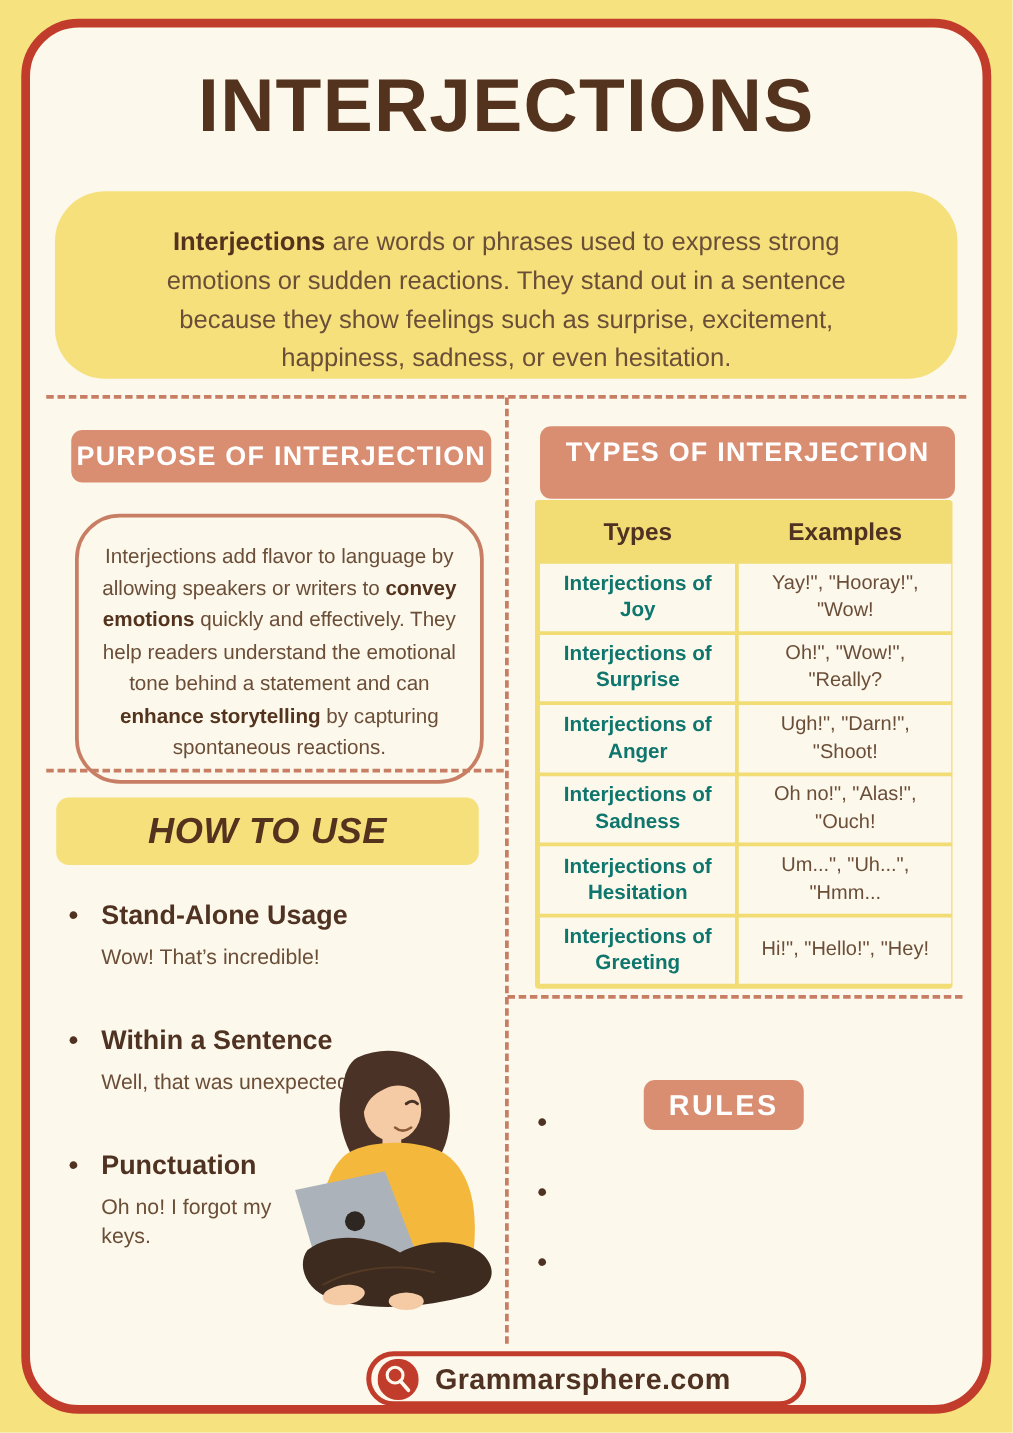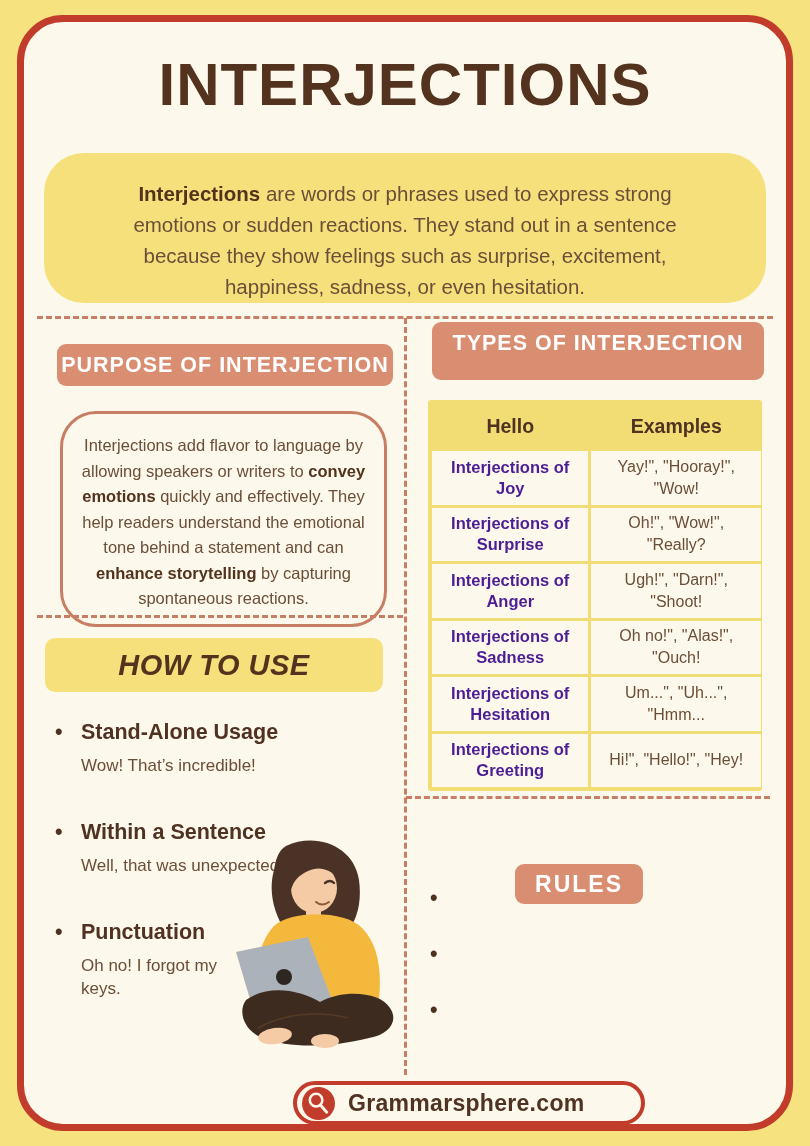--- a/index.html
+++ b/index.html
@@ -29,21 +29,21 @@
   .dash-v{position:absolute;width:0;border-left:3px dashed #C87E64;}
   #dash-top{left:37px;top:316px;width:736px;}
   #dash-left-mid{left:37px;top:615px;width:366px;}
   #dash-right-mid{left:406px;top:796px;width:364px;}
   #dash-vert{left:404px;top:318px;height:757px;}
   .badge{
     position:absolute;box-sizing:border-box;background:#D98E72;border-radius:9px;
     color:#FFFFFF;font-weight:bold;text-align:center;
   }
   #purpose-badge{left:57px;top:344px;width:336px;height:42px;line-height:42px;font-size:21.5px;letter-spacing:1px;}
-  #types-badge{left:432px;top:322px;width:332px;height:58px;line-height:42px;font-size:21.5px;letter-spacing:1px;}
+  #types-badge{left:432px;top:341px;width:332px;height:58px;line-height:42px;font-size:21.5px;letter-spacing:1px;}
   #rules-badge{left:515px;top:864px;width:128px;height:40px;line-height:40px;font-size:23px;letter-spacing:2px;}
   .purpose-text{
     position:absolute;left:60px;top:411px;width:327px;height:216px;
     box-sizing:border-box;border:3px solid #C87E64;border-radius:36px;
     padding:19px 12px 0;text-align:center;
     font-size:16.5px;line-height:25.5px;color:#6B4E38;
   }
   .howto-header{
     position:absolute;left:45px;top:638px;width:338px;height:54px;
     background:#F5E07C;border-radius:10px;
@@ -64,21 +64,21 @@
     grid-auto-rows:53.5px;grid-template-rows:44px;
     gap:3px;background:#F2DC74;border:4px solid #F2DC74;border-radius:3px;
     box-sizing:border-box;
   }
   .types-table .trow{display:contents;}
   .tcell{
     background:#FCF8EB;display:flex;align-items:center;justify-content:center;
     text-align:center;padding:0 6px;
   }
   .th{background:#F2DC74;font-size:19.5px;font-weight:bold;color:#4F3222;}
-  .ttype{font-size:16.5px;line-height:21px;font-weight:bold;color:#4c1d95;}
+  .ttype{font-size:16.5px;line-height:21px;font-weight:bold;color:#0f766e;}
   .tex{font-size:16px;line-height:22px;color:#6B4E38;}
   .rules-list{position:absolute;left:430px;top:886px;width:345px;}
   .rule-item{
     margin-bottom:32px;font-size:21.5px;font-weight:bold;color:#4F3222;line-height:24px;
   }
   .rule-item::before{content:"\2022";display:inline-block;width:26px;}
   .illustration{position:absolute;left:228px;top:838px;width:178px;height:216px;}
   .footer-pill{
     position:absolute;left:293px;top:1081px;width:352px;height:44px;
     box-sizing:border-box;background:#FCF8EB;border:4px solid #C23C2C;border-radius:26px;
@@ -99,21 +99,21 @@
 <div class="dash-h" id="dash-top"></div>
 <div class="dash-v" id="dash-vert"></div>
 <div class="dash-h" id="dash-left-mid"></div>
 <div class="dash-h" id="dash-right-mid"></div>
 
 <div class="badge" id="purpose-badge">PURPOSE OF INTERJECTION</div>
 <div class="purpose-text"><span>Interjections add flavor to language by allowing speakers or writers to </span><b>convey emotions</b><span> quickly and effectively. They help readers understand the emotional tone behind a statement and can </span><b>enhance storytelling</b><span> by capturing spontaneous reactions.</span></div>
 
 <div class="badge" id="types-badge">TYPES OF INTERJECTION</div>
 <div class="types-table">
-  <div class="tcell th">Hello</div>
+  <div class="tcell th">Types</div>
   <div class="tcell th">Examples</div>
   <div style="display:contents;">
     
   <div class="trow">
       <div class="tcell ttype">Interjections of Joy</div>
       <div class="tcell tex">Yay!", "Hooray!", "Wow!</div>
     </div><div class="trow">
       <div class="tcell ttype">Interjections of Surprise</div>
       <div class="tcell tex">Oh!", "Wow!", "Really?</div>
     </div><div class="trow">

